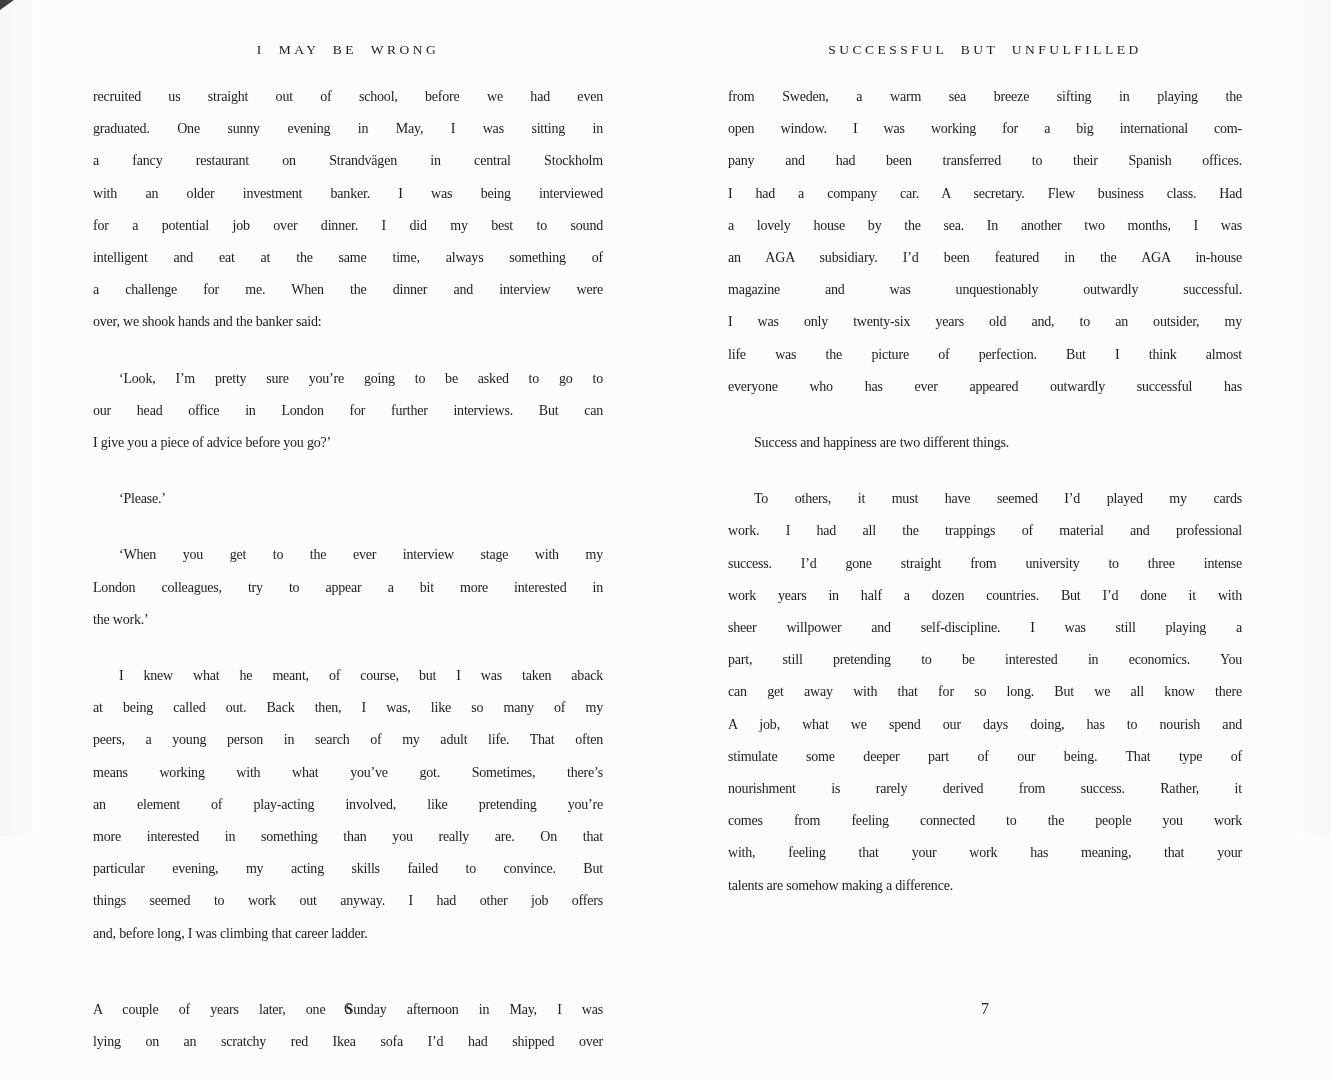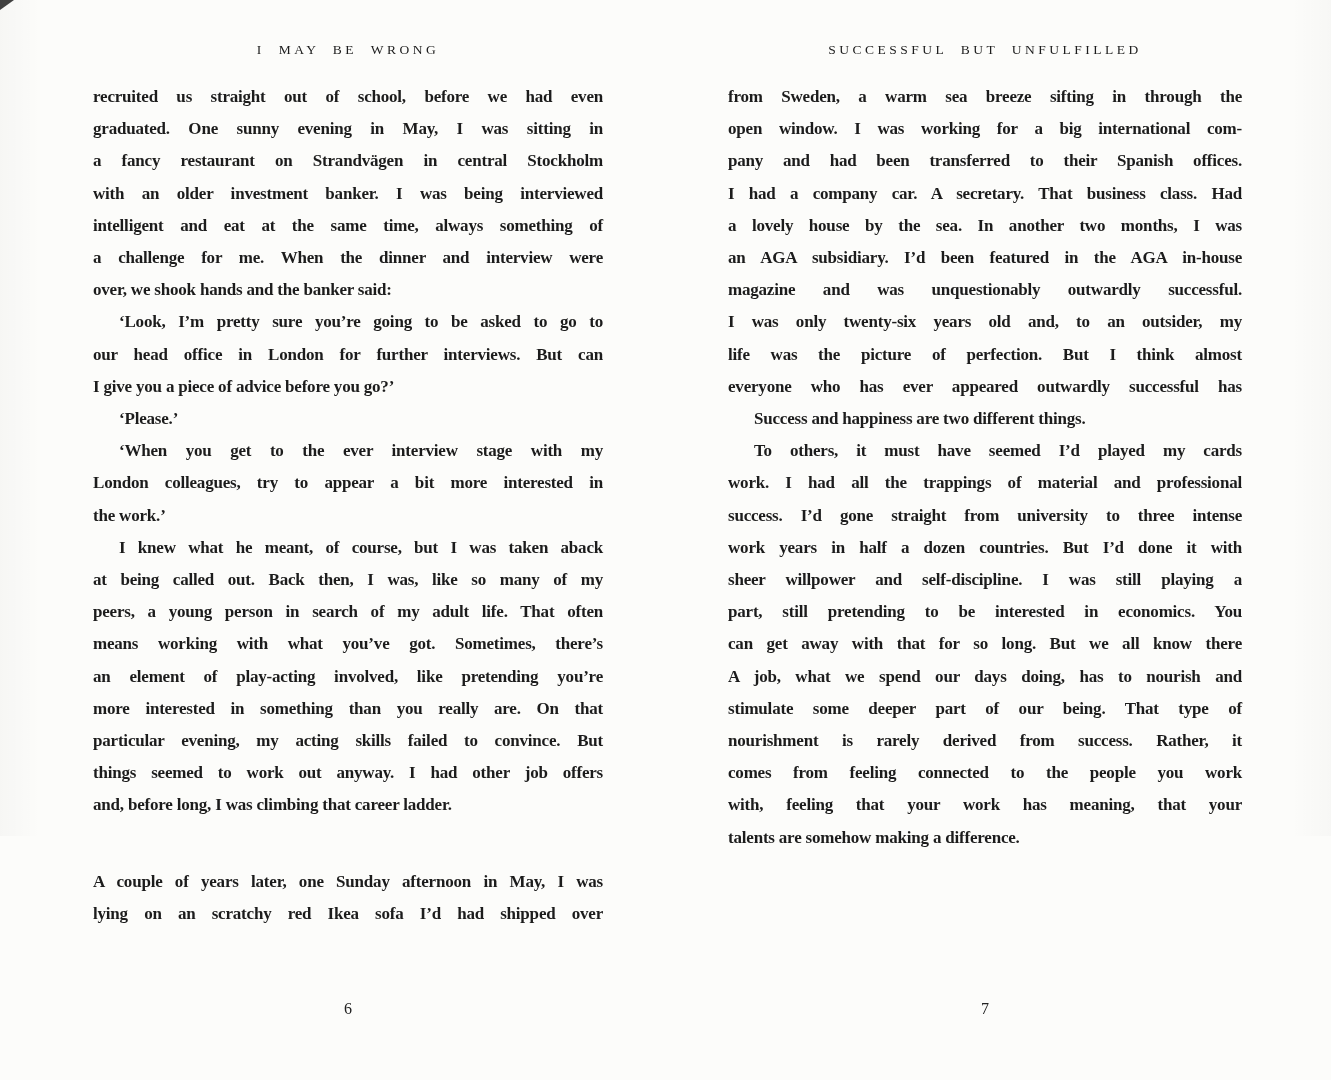--- a/index.html
+++ b/index.html
@@ -33,30 +33,29 @@
     position:absolute;top:42px;left:0;right:0;
     text-align:center;
     font-size:13.5px;
     letter-spacing:3.5px;
     word-spacing:7px;
     color:var(--ink);
     white-space:nowrap;
   }
   .page-body{position:absolute;top:81px;left:0;right:0;}
   .line{
-    font-size:17px;
+    font-size:14px;
     line-height:32.2px;
     letter-spacing:-0.2px;
     color:var(--ink);
     text-align:justify;
     text-align-last:justify;
-    font-weight:bold;
   }
   .line.ragged{text-align-last:left;}
-  .line.indent{padding-left:26px;}
+  .line.indent{padding-left:26px;margin-top:24px;}
   .line.space-before{margin-top:44px;}
   .folio{
     position:absolute;top:1000px;left:0;right:0;
     text-align:center;
     font-size:16px;
     color:#222;
   }
 </style>
 </head>
 <body>
@@ -64,20 +63,21 @@
 <div class="book">
   <div class="corner-artifact"></div>
 
   <section class="page page-left">
     <div class="running-head">I MAY BE WRONG</div>
     <div class="page-body">
         <div class="line">recruited us straight out of school, before we had even</div>
         <div class="line">graduated. One sunny evening in May, I was sitting in</div>
         <div class="line">a fancy restaurant on Strandvägen in central Stockholm</div>
         <div class="line">with an older investment banker. I was being interviewed</div>
+        <div class="line">for a potential job over dinner. I did my best to sound</div>
         <div class="line">intelligent and eat at the same time, always something of</div>
         <div class="line">a challenge for me. When the dinner and interview were</div>
         <div class="line ragged">over, we shook hands and the banker said:</div>
         <div class="line indent">‘Look, I’m pretty sure you’re going to be asked to go to</div>
         <div class="line">our head office in London for further interviews. But can</div>
         <div class="line ragged">I give you a piece of advice before you go?’</div>
         <div class="line indent ragged">‘Please.’</div>
         <div class="line indent">‘When you get to the ever interview stage with my</div>
         <div class="line">London colleagues, try to appear a bit more interested in</div>
         <div class="line ragged">the work.’</div>
@@ -92,24 +92,24 @@
         <div class="line ragged">and, before long, I was climbing that career ladder.</div>
         <div class="line space-before">A couple of years later, one Sunday afternoon in May, I was</div>
         <div class="line">lying on an scratchy red Ikea sofa I’d had shipped over</div>
       </div>
     <div class="folio">6</div>
   </section>
 
   <section class="page page-right">
     <div class="running-head">SUCCESSFUL BUT UNFULFILLED</div>
     <div class="page-body">
-        <div class="line">from Sweden, a warm sea breeze sifting in through the</div>
+        <div class="line">from Sweden, a warm sea breeze sifting in playing the</div>
         <div class="line">open window. I was working for a big international com-</div>
         <div class="line">pany and had been transferred to their Spanish offices.</div>
-        <div class="line">I had a company car. A secretary. That business class. Had</div>
+        <div class="line">I had a company car. A secretary. Flew business class. Had</div>
         <div class="line">a lovely house by the sea. In another two months, I was</div>
         <div class="line">an AGA subsidiary. I’d been featured in the AGA in-house</div>
         <div class="line">magazine and was unquestionably outwardly successful.</div>
         <div class="line">I was only twenty-six years old and, to an outsider, my</div>
         <div class="line">life was the picture of perfection. But I think almost</div>
         <div class="line">everyone who has ever appeared outwardly successful has</div>
         <div class="line indent ragged">Success and happiness are two different things.</div>
         <div class="line indent">To others, it must have seemed I’d played my cards</div>
         <div class="line">work. I had all the trappings of material and professional</div>
         <div class="line">success. I’d gone straight from university to three intense</div>

